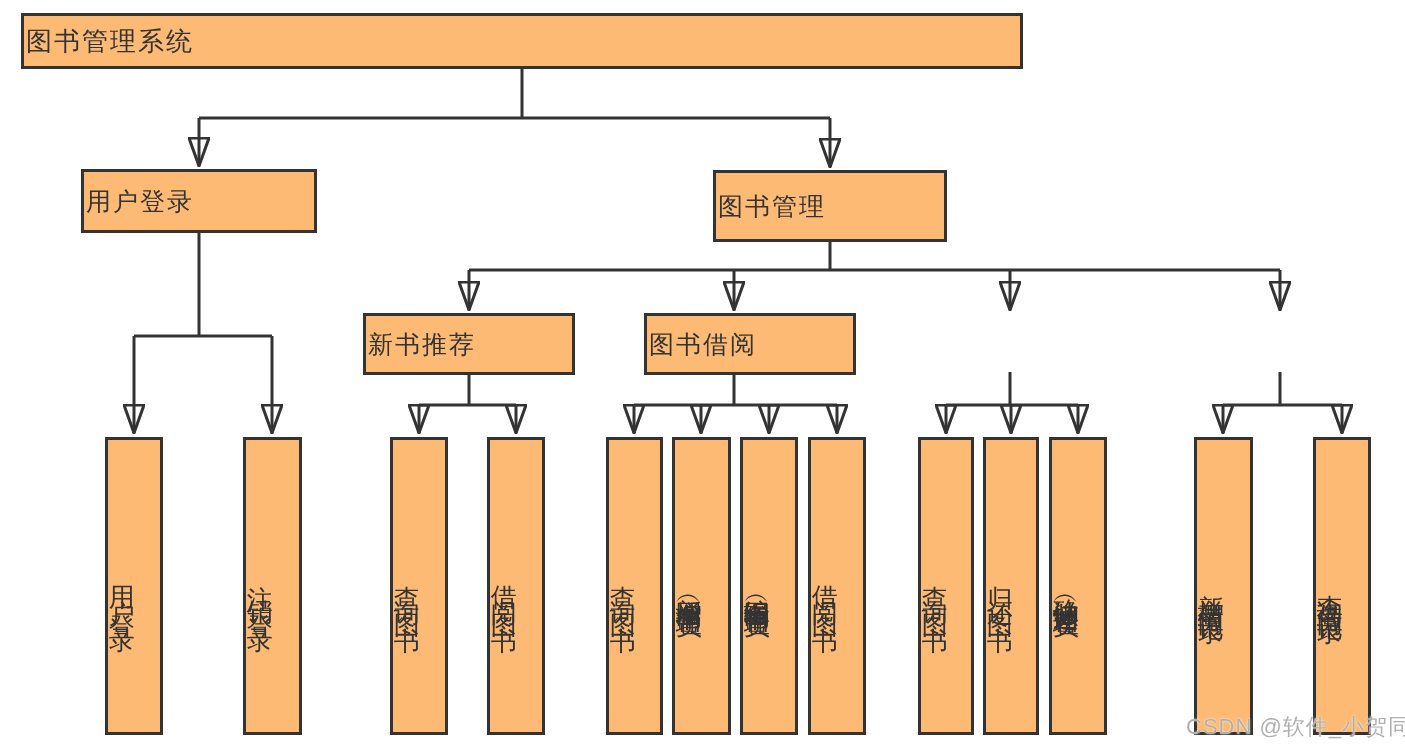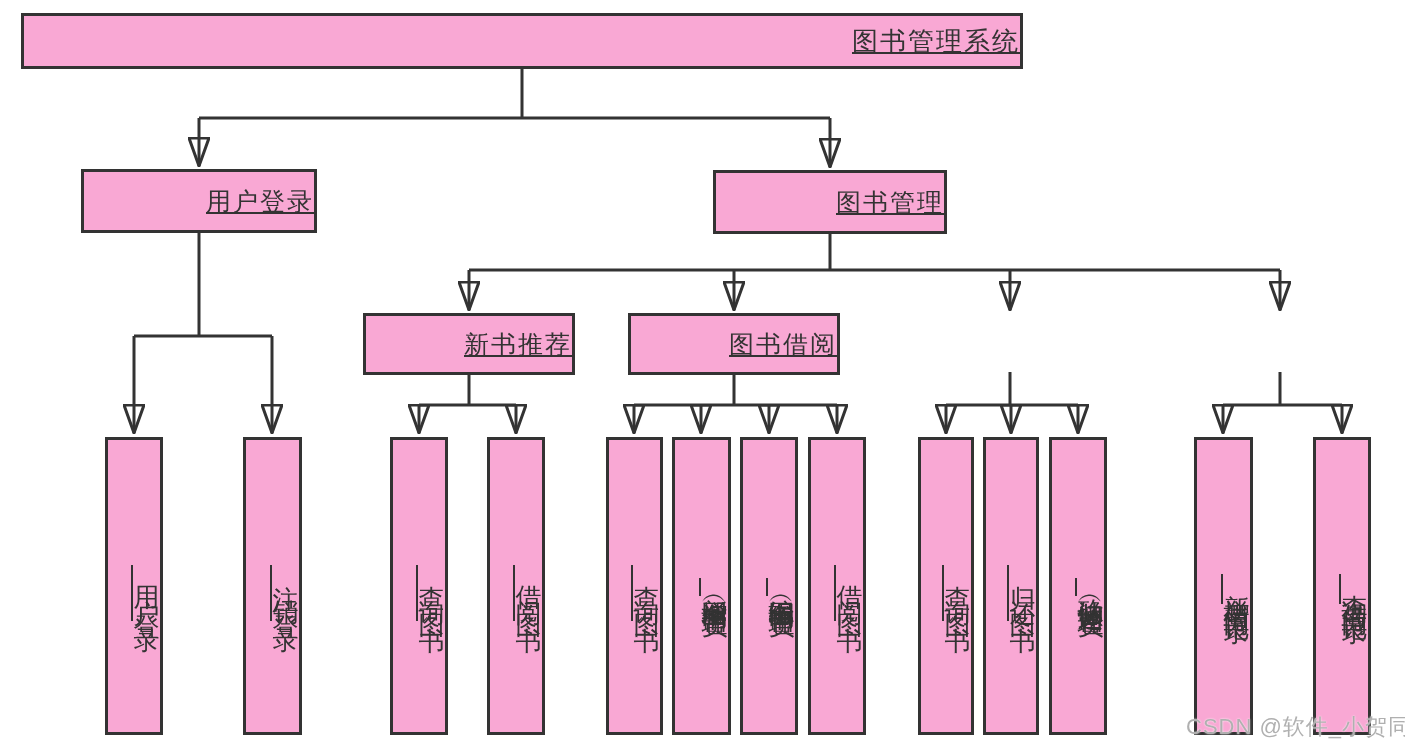--- a/index.html
+++ b/index.html
@@ -26,25 +26,24 @@
   .connectors path,
   .connectors line {
     stroke: #333333;
     stroke-width: 3;
     fill: none;
   }
   .node {
     position: absolute;
     box-sizing: border-box;
     border: 3px solid #333333;
-    background: #f9a8d4;
+    background: #fdba74;
     display: flex;
     align-items: center;
-    justify-content: flex-end;
-    text-decoration: underline;
+    justify-content: flex-start;
   }
   .hlabel {
     font-size: 25px;
     letter-spacing: 2px;
     padding-left: 2px;
     white-space: nowrap;
   }
   .root .hlabel {
     font-size: 26px;
   }
@@ -125,29 +124,29 @@
   </svg>
 
   <div class="node root" style="left:21px; top:13px; width:1002px; height:56px;">
     <span class="hlabel">图书管理系统</span>
   </div>
 
   <div class="node" style="left:81px; top:169px; width:236px; height:64px;">
     <span class="hlabel">用户登录</span>
   </div>
 
-  <div class="node" style="left:713px; top:170px; width:234px; height:64px;">
+  <div class="node" style="left:713px; top:170px; width:234px; height:72px;">
     <span class="hlabel">图书管理</span>
   </div>
 
   <div class="node" style="left:363px; top:313px; width:212px; height:62px;">
     <span class="hlabel">新书推荐</span>
   </div>
 
-  <div class="node" style="left:628px; top:313px; width:212px; height:62px;">
+  <div class="node" style="left:644px; top:313px; width:212px; height:62px;">
     <span class="hlabel">图书借阅</span>
   </div>
 
 
 
   <div class="node" style="left:105px; top:437px; width:58px; height:298px;">
     <span class="vtext s4">用户登录</span>
   </div>
 
   <div class="node" style="left:243px; top:437px; width:59px; height:298px;">

